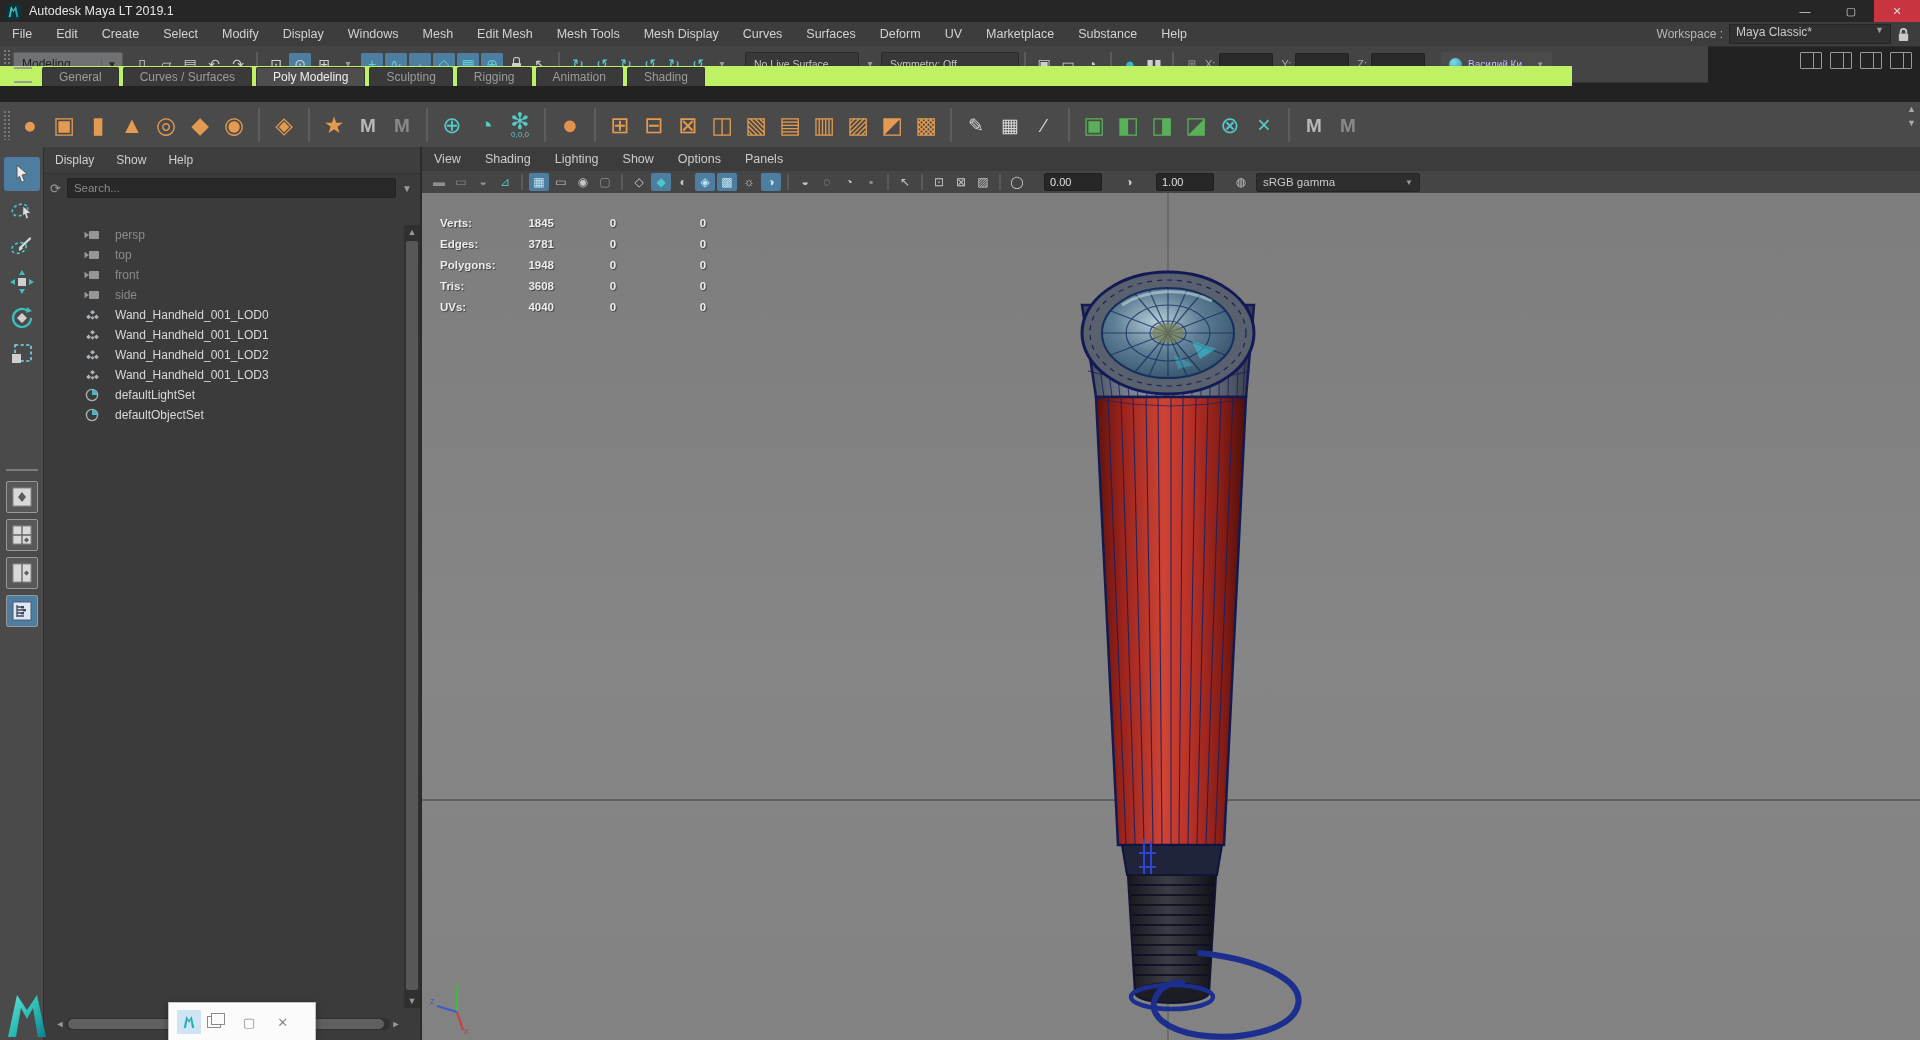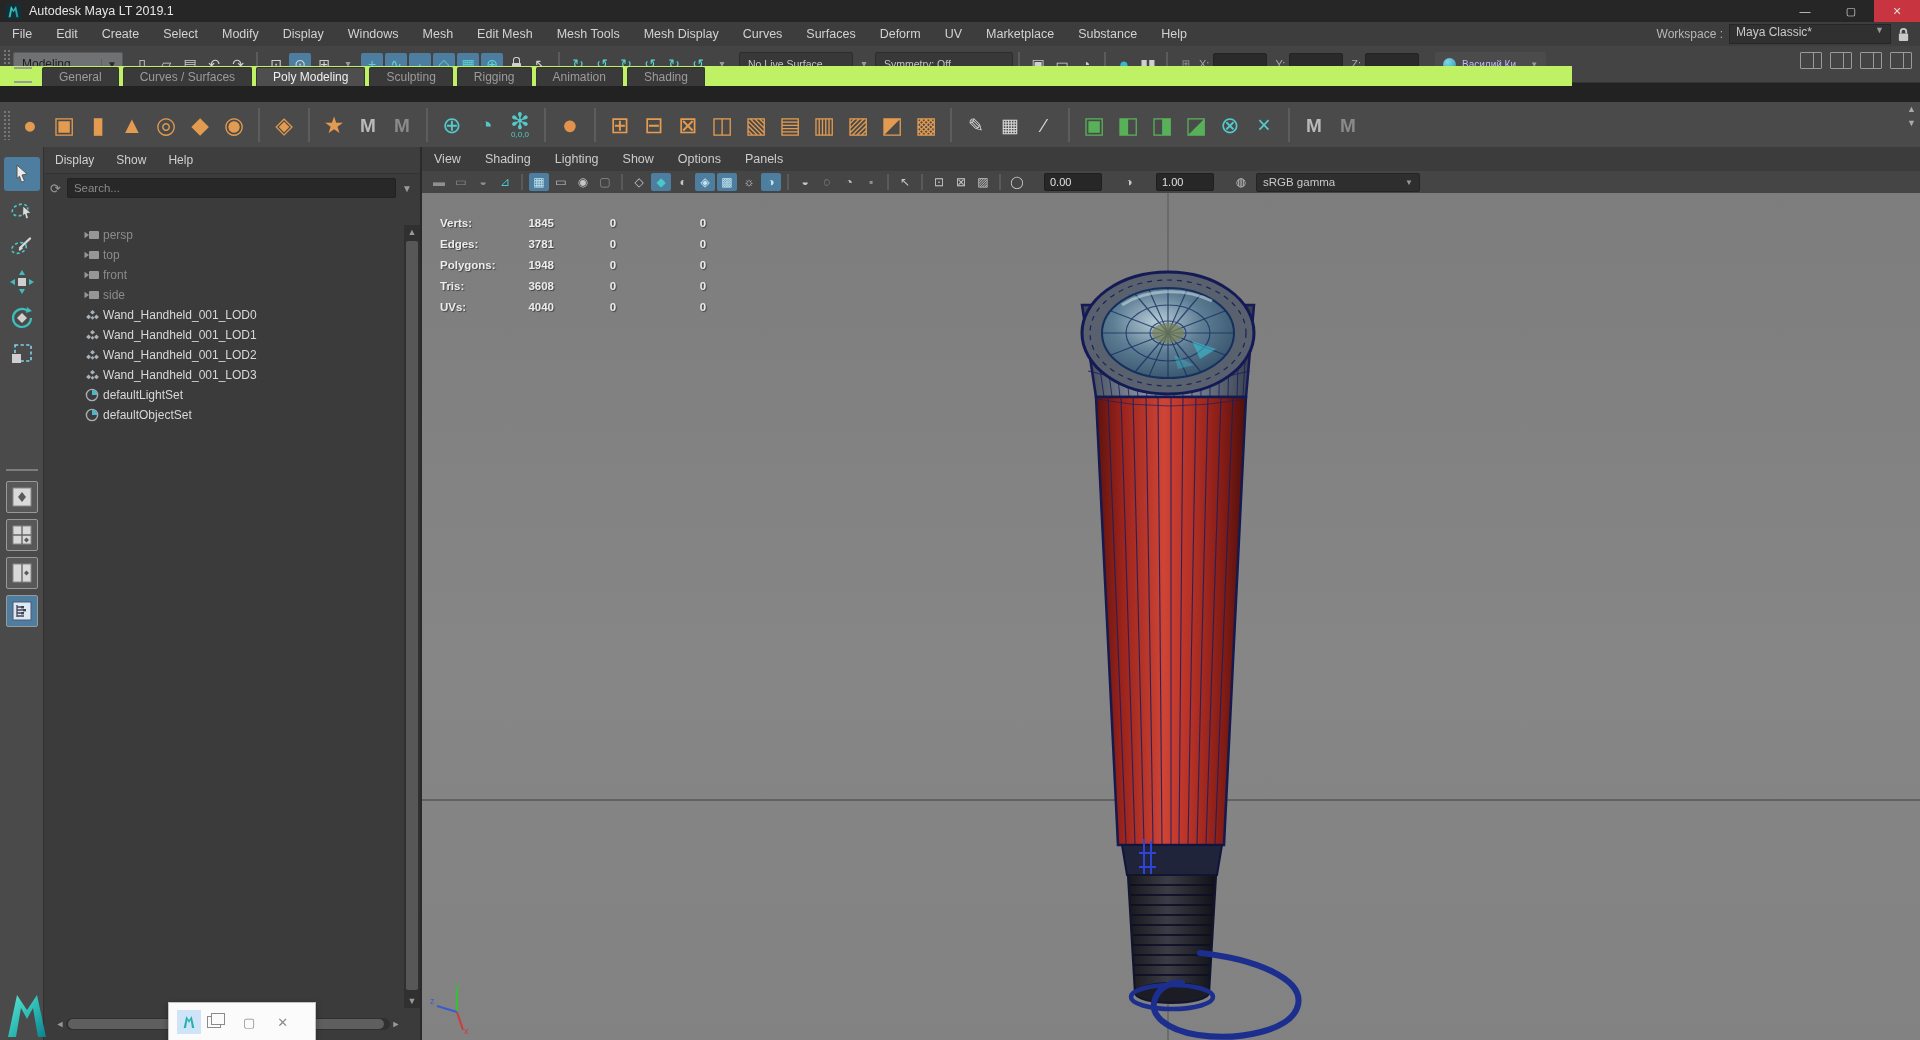--- a/index.html
+++ b/index.html
@@ -13,21 +13,21 @@
   #winclose{background:#c8343f;}
   #titlebar .spacer{flex:1;}
   
   #menubar{left:0;top:22px;width:1920px;height:24px;background:#3d3d3d;display:flex;align-items:center;border-bottom:1px solid #2c2c2c;}
   #menubar .mitem{padding:0 12px;color:#d2d2d2;font-size:12.5px;line-height:24px;cursor:default;}
   #wsbox{margin-left:auto;display:flex;align-items:center;gap:6px;padding-right:10px;}
   #wslabel{color:#b7b7b7;}
   #wsdrop{width:148px;height:18px;background:#303030;border:1px solid #262626;color:#c9c9c9;
           display:flex;align-items:flex-start;padding:0 6px;justify-content:space-between;}
   
-  #statusline{left:0;top:46px;width:1920px;height:36px;background:#444444;display:flex;align-items:center;border-bottom:1px solid #333;}
+  #statusline{left:0;top:46px;width:1708px;height:36px;background:#444444;display:flex;align-items:center;border-bottom:1px solid #333;}
   .gripdots{width:7px;height:30px;margin:0 3px;background:radial-gradient(#777 1px,transparent 1.2px);background-size:4px 4px;}
   #modedrop{width:108px;height:22px;background:#6f7172;color:#1d1d1d;display:flex;align-items:center;border:1px solid #5a5a5a;border-radius:2px;margin-right:8px;}
   #modedrop .lbl{flex:1;padding-left:8px;font-size:12px;}
   #modedrop .arr{width:20px;text-align:center;color:#2a2a2a;border-left:1px solid #5f5f5f;font-size:10px;}
   .srow{display:flex;align-items:center;gap:2px;}
   .sicon{min-width:22px;height:22px;display:flex;flex-direction:column;align-items:center;justify-content:center;cursor:default;}
   .sicon .g{font-size:14px;color:#cfcfcf;line-height:1;}
   .sicon[data-active="true"]{background:#4d7ea0;border-radius:2px;}
   .sicon[data-color="teal"] .g{color:#59d2d2;}
   .sicon[data-color="dim"] .g{color:#9a9a9a;font-size:10px;}
@@ -74,21 +74,21 @@
   #outliner{left:44px;top:147px;width:378px;bottom:0;background:#3b3b3b;border-right:2px solid #2a2a2a;box-sizing:border-box;}
   #outtabrow{height:24px;background:#333;display:flex;align-items:flex-end;}
   #outtab{height:22px;line-height:22px;background:#4a4a4a;color:#e2e2e2;padding:0 14px;font-size:12px;border-radius:2px 2px 0 0;border-top:1px solid #666;}
   #outmenus{height:26px;display:flex;align-items:center;background:#3e3e3e;border-bottom:1px solid #333;}
   #outmenus .mitem{padding:0 11px;color:#cfcfcf;font-size:12px;}
   #outsearchrow{height:28px;display:flex;align-items:center;padding:0 6px;gap:6px;}
   #refresh-icon{color:#9a9a9a;font-size:13px;}
   #outsearch{flex:1;height:18px;background:#282828;border:1px solid #222;border-radius:2px;color:#8a8a8a;font-size:11.5px;padding:0 6px;display:flex;align-items:center;}
   #outsearch-caret{color:#9a9a9a;font-size:10px;margin-right:2px;}
   #outlist{position:absolute;left:0;right:16px;top:78px;bottom:32px;overflow:hidden;}
-  .orow{height:20px;display:flex;align-items:center;padding-left:40px;gap:3px;}
+  .orow{height:20px;display:flex;align-items:center;padding-left:40px;gap:15px;}
   .orow .oic{width:16px;height:13px;display:flex;align-items:center;justify-content:center;}
   .orow .oic svg{display:none;}
   .orow[data-icon="camera"] svg.svg-camera{display:block;}
   .orow[data-icon="mesh"] svg.svg-mesh{display:block;}
   .orow[data-icon="set"] svg.svg-set{display:block;}
   .olabel{color:#d8d8d8;font-size:12px;}
   .orow[data-dim="true"] .olabel{color:#8b8b8b;}
   #ovscroll{position:absolute;right:0;top:78px;bottom:32px;width:16px;background:#303030;}
   #ovscroll .arrowup{height:14px;color:#999;font-size:9px;text-align:center;line-height:14px;}
   #ovscroll .thumb{position:absolute;left:2px;right:2px;top:16px;bottom:18px;background:#575757;border-radius:2px;}
@@ -290,21 +290,21 @@
       </span>
 
       <span class="sicon" data-color="teal">
         <span class="g">↺</span>
       </span>
 
       <span class="sicon" data-color="dim">
         <span class="g">▾</span>
       </span>
     </div>
-  <div class="sunken" style="width:96px;margin-left:6px">
+  <div class="sunken" style="width:96px;margin-left:12px">
     <span style="font-size:10.5px;white-space:nowrap">No Live Surface</span>
   </div>
   <span class="sicon">
       <span class="g" style="font-size:10px;color:#9a9a9a">▾</span>
     </span>
   <div class="sunken" style="width:120px">
     <span style="font-size:10.5px;white-space:nowrap">Symmetry: Off</span>
   </div>
   <div class="srow">
 

